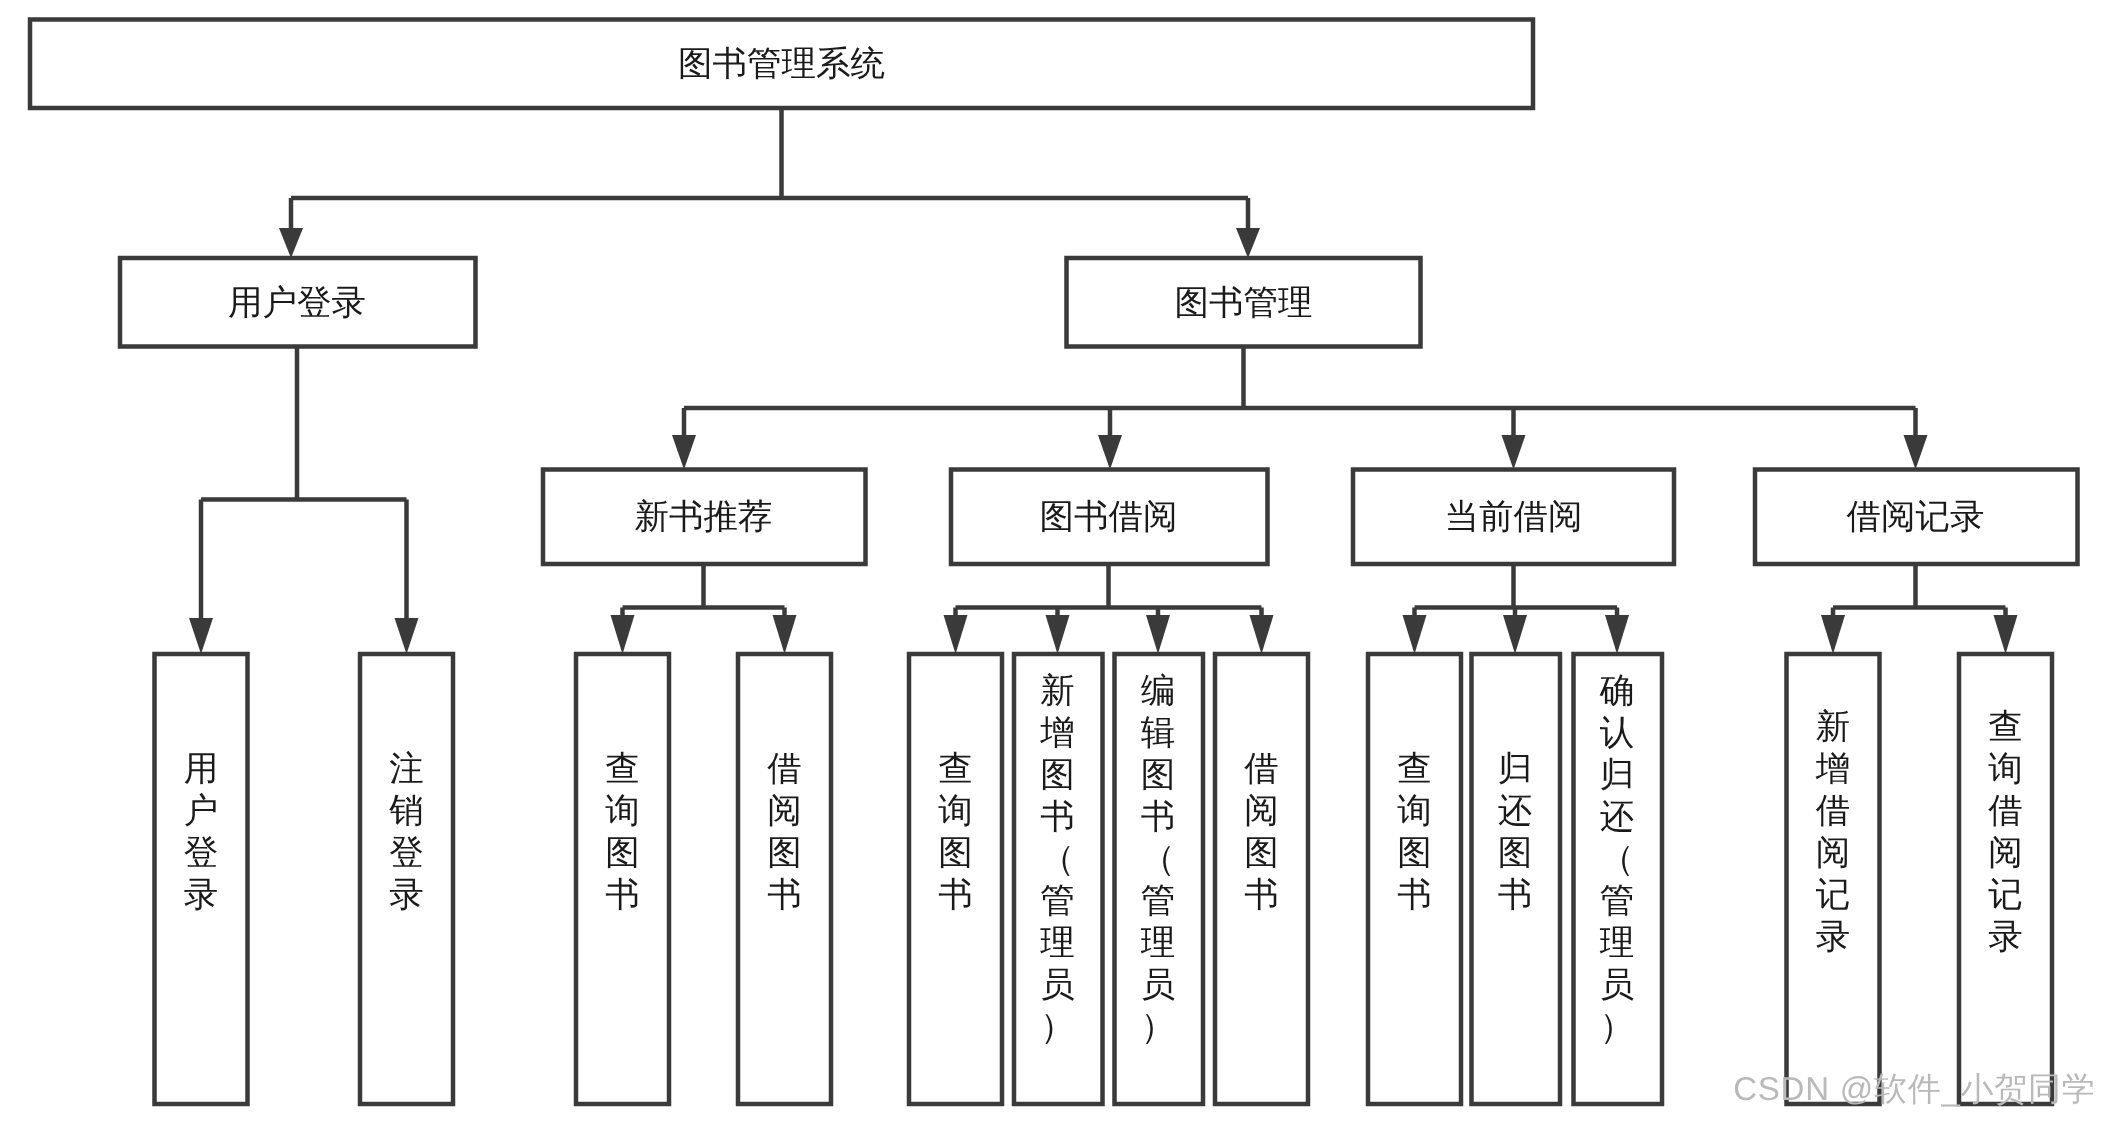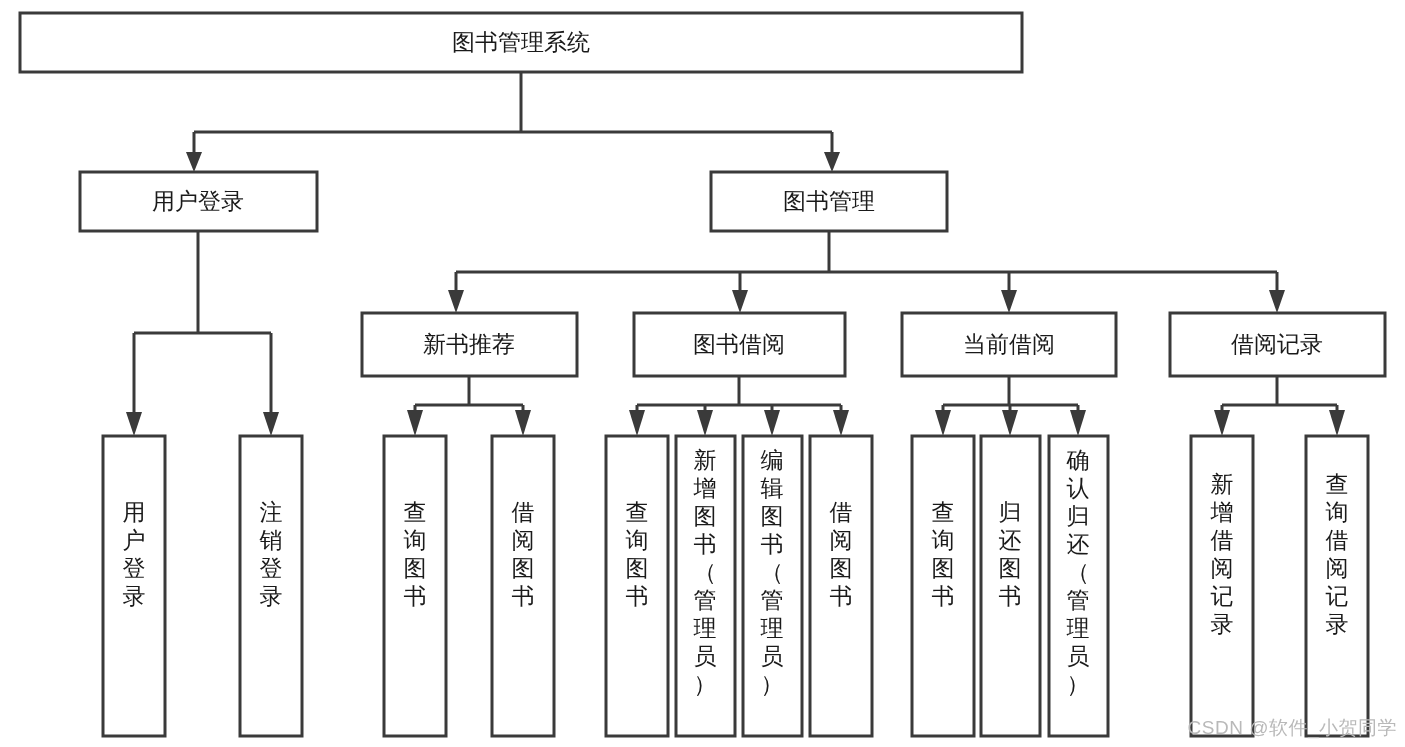--- a/index.html
+++ b/index.html
@@ -45,21 +45,21 @@
     font-family: "Liberation Sans", "DejaVu Sans", sans-serif;
     font-size: 23px;
     fill: #1a1a1a;
     text-anchor: middle;
   }
   .watermark {
     position: absolute;
     right: 8px;
     bottom: 6px;
     font-family: "Liberation Sans", "DejaVu Sans", sans-serif;
-    font-size: 19px;
+    font-size: 22px;
     color: #b9b9b9;
     letter-spacing: 0.5px;
     white-space: nowrap;
     user-select: none;
   }
 </style>
 </head>
 <body>
 
 <svg id="diagram" viewBox="0 0 1405 747" xmlns="http://www.w3.org/2000/svg">

